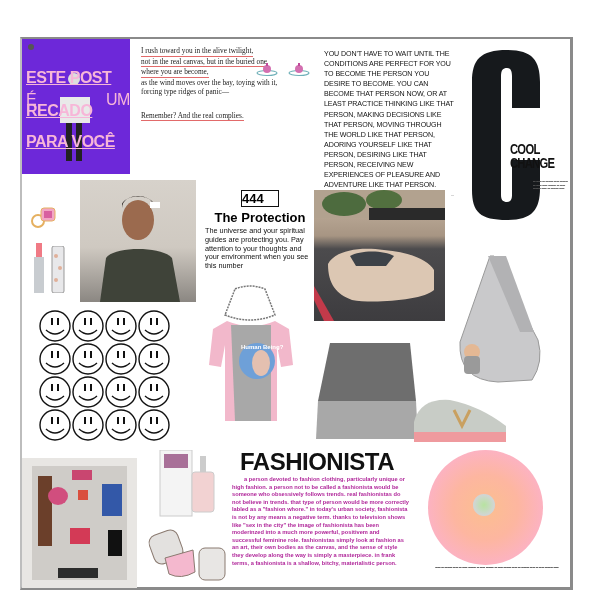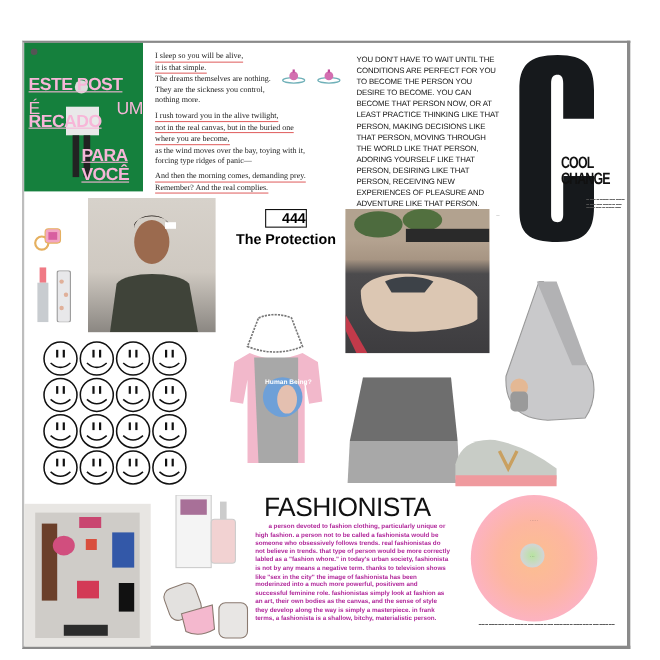--- a/index.html
+++ b/index.html
@@ -1,47 +1,47 @@
 <!DOCTYPE html>
 <html><head>
 <meta charset="utf-8">
 <style>
   html,body{margin:0;padding:0;background:#fff;}
   body{width:600px;height:600px;position:relative;overflow:hidden;font-family:"Liberation Sans",sans-serif;}
   .frame{position:absolute;left:20px;top:37px;width:553px;height:553px;border-top:2px solid #8a8a8a;border-right:3px solid #8a8a8a;border-bottom:3px solid #8a8a8a;border-left:2px solid #bdbdbd;box-sizing:border-box;background:#fff;}
   .abs{position:absolute;}
   
-  .poster{left:22px;top:39px;width:108px;height:135px;background:#15803d;overflow:hidden;}
+  .poster{left:22px;top:39px;width:108px;height:135px;background:#6d28d9;overflow:hidden;}
   .poster .dot{position:absolute;left:6px;top:5px;width:6px;height:6px;border-radius:50%;background:#555;}
   .poster .line{position:absolute;left:4px;font-weight:bold;color:#f7b6d8;font-size:16px;letter-spacing:-0.5px;line-height:18px;font-family:"Liberation Sans",sans-serif;}
   .poster .thin{font-weight:normal;}
   .poster .fig{position:absolute;left:30px;top:30px;width:40px;height:100px;}
   
   .poem{left:141px;top:46px;width:170px;font-family:"Liberation Serif",serif;font-size:7.3px;line-height:9.6px;color:#222;}
   .poem p{margin:0 0 4px 0;}
   .poem .u{border-bottom:1px solid #e26a6a;display:inline-block;}
   .orb{position:absolute;width:22px;height:14px;}
   
   .quote{left:324px;top:49px;width:130px;font-size:7.1px;line-height:10.1px;color:#111;text-transform:uppercase;letter-spacing:-0.1px;}
   .quote .credit{font-size:3px;text-align:right;color:#666;}
   
   .bigc{left:472px;top:50px;width:70px;height:170px;}
   .cool{left:510px;top:142px;font-family:"Liberation Sans Narrow","Liberation Sans",sans-serif;font-weight:bold;font-size:15px;line-height:14px;letter-spacing:-1px;color:#111;transform:scaleX(0.75);transform-origin:left top;}
   .smalltxt{left:533px;top:180px;width:36px;font-size:2.6px;line-height:3.6px;color:#555;}
   
   .card444{left:205px;top:190px;width:110px;}
-  .n444{margin:0 auto;width:36px;border:1.5px solid #111;text-align:right;font-weight:bold;font-size:13px;line-height:15px;}
+  .n444{margin:0 auto;width:36px;border:1.5px solid #111;text-align:left;font-weight:bold;font-size:13px;line-height:15px;}
   .prot{text-align:center;font-weight:bold;font-size:13px;margin-top:3px;}
   .prottxt{font-size:7.3px;line-height:8.8px;margin-top:2px;color:#111;}
   
   .guy{left:80px;top:180px;width:116px;height:122px;background:linear-gradient(180deg,#d7d2cb 0%,#cfc9c1 55%,#8b8782 100%);overflow:hidden;}
   .car{left:314px;top:190px;width:131px;height:131px;background:linear-gradient(180deg,#c9b8a5 0%,#a79583 35%,#4c4b4d 45%,#3d3c3f 100%);overflow:hidden;}
   .room{left:22px;top:458px;width:115px;height:130px;background:#e8e6e3;overflow:hidden;}
   
-  .fash-title{left:240px;top:448px;font-weight:normal;font-size:24px;letter-spacing:-0.5px;color:#111;}
+  .fash-title{left:240px;top:448px;font-weight:bold;font-size:24px;letter-spacing:-0.5px;color:#111;}
   .fash-body{left:232px;top:476px;width:178px;font-size:5.7px;line-height:7.6px;color:#b0279a;font-weight:bold;}
   
   .circle{left:428px;top:450px;width:115px;height:115px;border-radius:50%;background:radial-gradient(circle at 50% 50%,#fbbf8f 0%,#fdb6a0 40%,#fcb2c6 75%,#fbb1c9 100%);}
   .inner{position:absolute;left:45px;top:44px;width:22px;height:22px;border-radius:50%;background:radial-gradient(circle,#b7e3a0 0%,#cfd7cf 60%,#d5cbee 100%);font-size:2.5px;display:flex;align-items:center;justify-content:center;color:#333;}
   .circle-label{position:absolute;left:0;width:100%;text-align:center;top:22px;font-size:2.5px;color:#444;}
   .circ-cap{left:422px;top:566px;width:150px;font-size:2.6px;line-height:3.5px;color:#444;text-align:center;}
 </style>
 </head>
 <body>
 
@@ -52,40 +52,33 @@
   <svg class="fig" viewBox="0 0 40 100">
     <circle cx="22" cy="10" r="6" fill="#ddd"></circle>
     <rect x="8" y="28" width="30" height="26" fill="#e9e9e9"></rect>
     <rect x="14" y="54" width="6" height="38" fill="#222"></rect>
     <rect x="24" y="54" width="6" height="38" fill="#222"></rect>
   </svg>
   <div class="line" style="top:30px;text-decoration:underline;">ESTE POST</div>
   <div class="line thin" style="top:52px;">É</div>
   <div class="line thin" style="top:52px;left:84px;">UM</div>
   <div class="line" style="top:63px;text-decoration:underline;">RECADO</div>
-  <div class="line" style="top:94px;text-decoration:underline;margin-left:48px;">PARA VOCÊ</div>
+  <div class="line" style="top:94px;text-decoration:underline;">PARA VOCÊ</div>
 </div>
 
 <div class="abs poem">
-  <p>
-    <span class="u">I sleep so you will be alive,</span><br>
-    <span class="u">it is that simple.</span><br>
-    <span>The dreams themselves are nothing.</span><br>
-    <span>They are the sickness you control,</span><br>
-    <span>nothing more.</span>
-  </p>
   <p>
     <span class="u">I rush toward you in the alive twilight,</span><br>
     <span class="u">not in the real canvas, but in the buried one</span><br>
     <span class="u">where you are become,</span><br>
     <span>as the wind moves over the bay, toying with it,</span><br>
     <span>forcing type ridges of panic—</span>
   </p>
   <p>
-    <span class="u">And then the morning comes, demanding prey.</span><br>
+    <br>
     <span class="u">Remember? And the real complies.</span>
   </p>
 </div>
 
 <svg class="orb abs" style="left:256px;top:63px;" viewBox="0 0 22 14">
   <ellipse cx="11" cy="10" rx="10" ry="2.5" fill="none" stroke="#6fb0b8" stroke-width="1.2"></ellipse>
   <circle cx="11" cy="6" r="4" fill="#d36fb0"></circle>
     <rect x="10" y="0" width="2" height="3" fill="#c04a9a"></rect>
 </svg>
 <svg class="orb abs" style="left:288px;top:63px;" viewBox="0 0 22 14">
@@ -129,20 +122,21 @@
     <ellipse cx="58" cy="40" rx="16" ry="20" fill="#9b6a4e"></ellipse>
     <path d="M42 28 C42 12 74 12 74 28 L74 24 C70 14 46 14 42 24 Z" fill="#1c1612"></path>
     <path d="M20 122 L26 78 C34 66 82 66 92 78 L100 122 Z" fill="#3f4339"></path>
     <rect x="70" y="22" width="10" height="6" fill="#fff"></rect>
   </svg>
 </div>
 
 <div class="abs card444">
   <div class="n444">444</div>
   <div class="prot">The Protection</div>
+  <div class="prottxt">The universe and your spiritual guides are protecting you. Pay attention to your thoughts and your environment when you see this number</div>
 </div>
 
 <div class="abs car">
   <svg width="131" height="131" viewBox="0 0 131 131">
     <rect x="0" y="0" width="131" height="28" fill="#b2a28f"></rect>
     <ellipse cx="30" cy="14" rx="22" ry="12" fill="#4d6b3e"></ellipse>
     <ellipse cx="70" cy="10" rx="18" ry="10" fill="#52703f"></ellipse>
     <rect x="55" y="18" width="76" height="12" fill="#2a2a2a"></rect>
     <path d="M14 74 C20 62 42 56 70 60 C96 62 114 70 120 80 L120 100 C110 110 60 114 38 110 C22 104 14 94 14 74 Z" fill="#dcc7b3"></path>
     <path d="M36 66 C46 60 70 60 80 66 L72 76 L42 76 Z" fill="#3d4248"></path>

